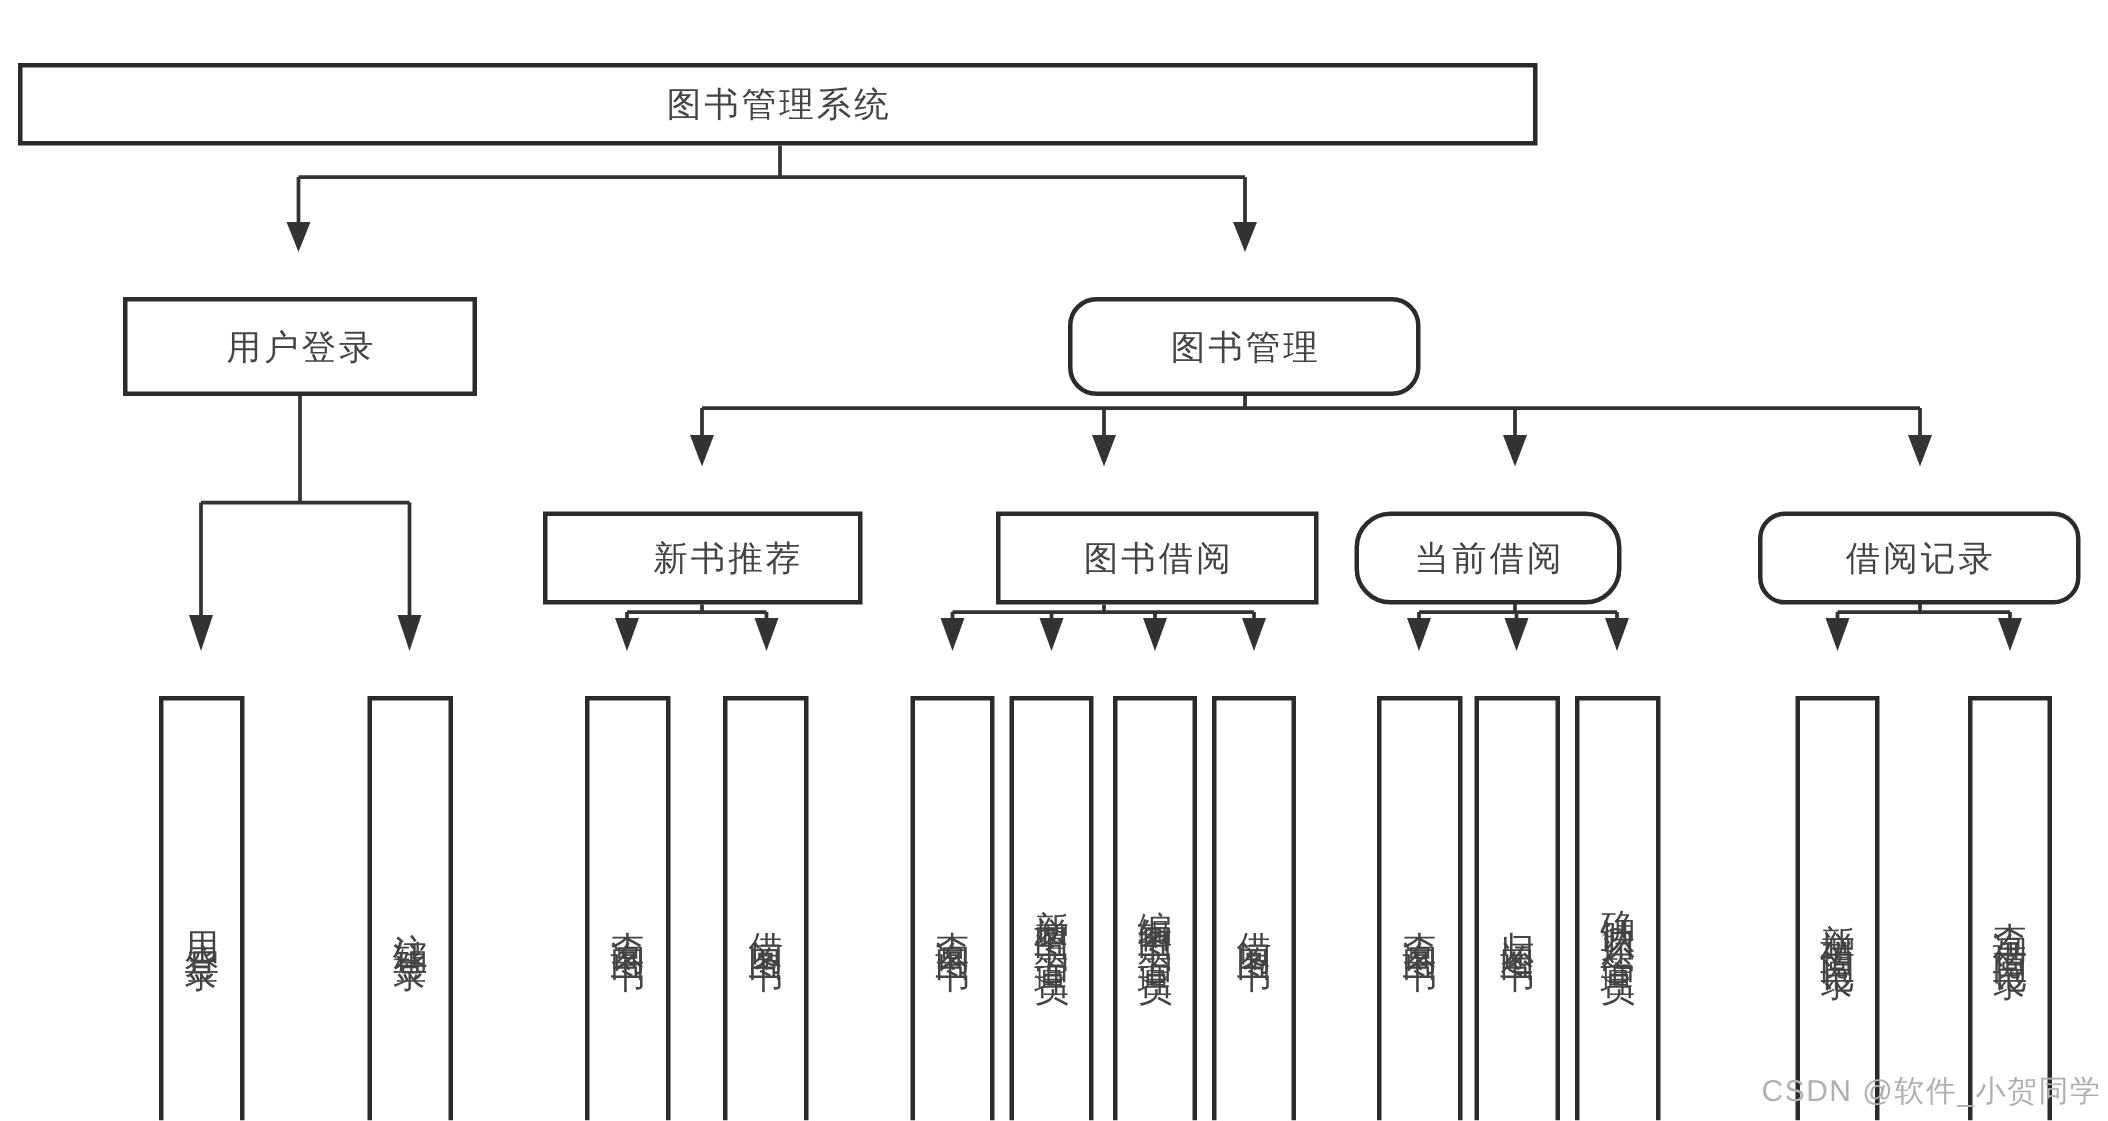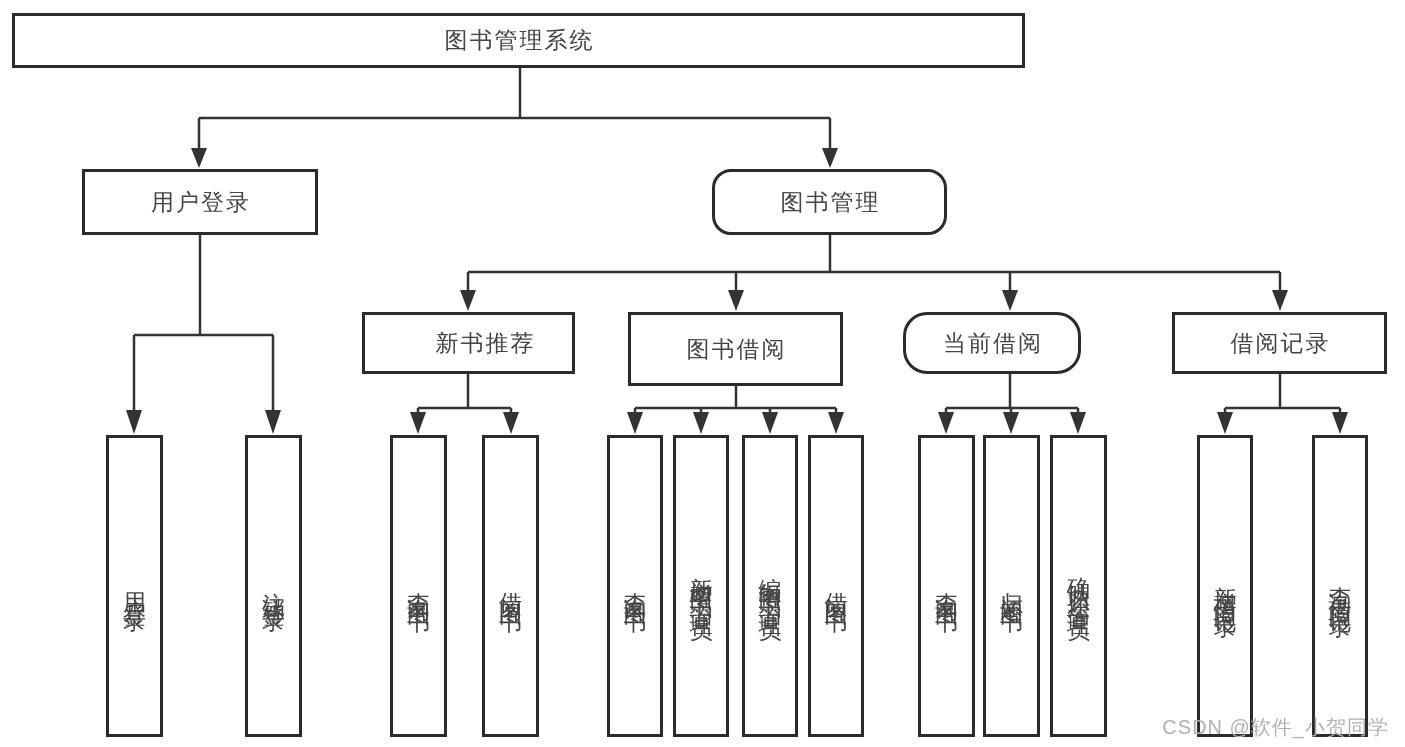--- a/index.html
+++ b/index.html
@@ -19,38 +19,39 @@
   .box {
     position: absolute;
     box-sizing: border-box;
     border: 3px solid #2b2b2b;
     background: #ffffff;
     display: flex;
     align-items: center;
     justify-content: center;
     color: #444444;
     z-index: 1;
+    margin-top: 29px;
   }
   .box.h span {
     font-size: 23px;
     letter-spacing: 2px;
     padding-left: 2px;
     white-space: nowrap;
   }
   .box.v span {
     writing-mode: vertical-lr;
     text-orientation: mixed;
     font-size: 23px;
     letter-spacing: 6px;
     line-height: 1;
     white-space: nowrap;
   }
   .watermark {
     position: absolute;
-    right: 16px;
+    right: 4px;
     bottom: 6px;
     font-size: 20px;
     color: #b0b0b0;
     letter-spacing: 1px;
     z-index: 5;
     white-space: nowrap;
   }
 </style>
 </head>
 <body>
@@ -142,27 +143,27 @@
   <div class="box h" style="left:82px; top:169px; width:236px; height:66px;">
     <span>用户登录</span>
   </div>
   <div class="box h" style="left:712px; top:169px; width:235px; height:66px;border-radius:19px;">
     <span>图书管理</span>
   </div>
 
   <div class="box h" style="left:362px; top:312px; width:213px; height:62px;padding-left:32px;">
     <span>新书推荐</span>
   </div>
-  <div class="box h" style="left:628px; top:312px; width:215px; height:74px;">
+  <div class="box h" style="left:664px; top:312px; width:215px; height:62px;">
     <span>图书借阅</span>
   </div>
   <div class="box h" style="left:903px; top:312px; width:178px; height:62px;border-radius:24px;">
     <span>当前借阅</span>
   </div>
-  <div class="box h" style="left:1172px; top:312px; width:215px; height:62px;">
+  <div class="box h" style="left:1172px; top:312px; width:215px; height:62px;border-radius:18px;">
     <span>借阅记录</span>
   </div>
 
   <div class="box v" style="left:106px; top:435px; width:57px; height:302px;">
     <span>用户登录</span>
   </div>
   <div class="box v" style="left:245px; top:435px; width:57px; height:302px;">
     <span>注销登录</span>
   </div>
 

